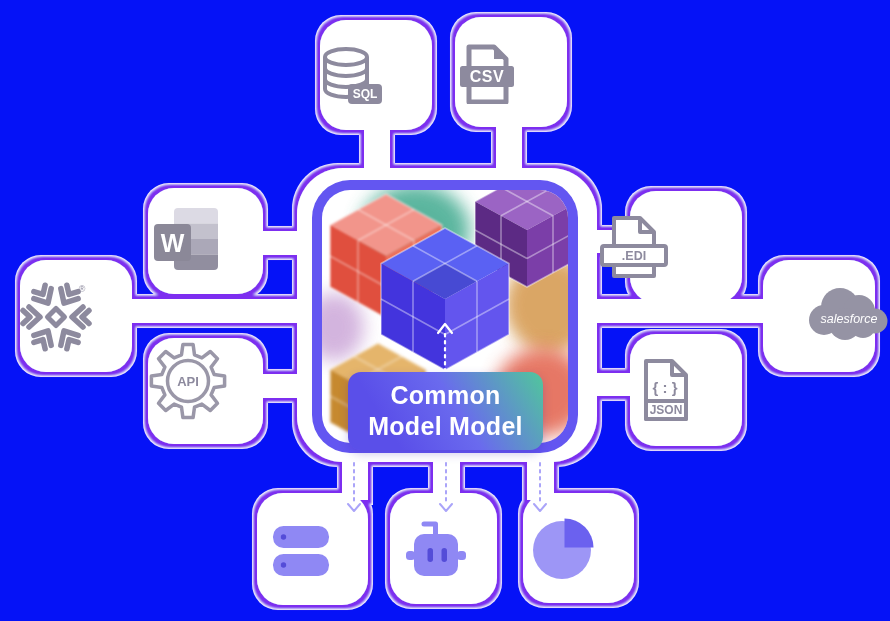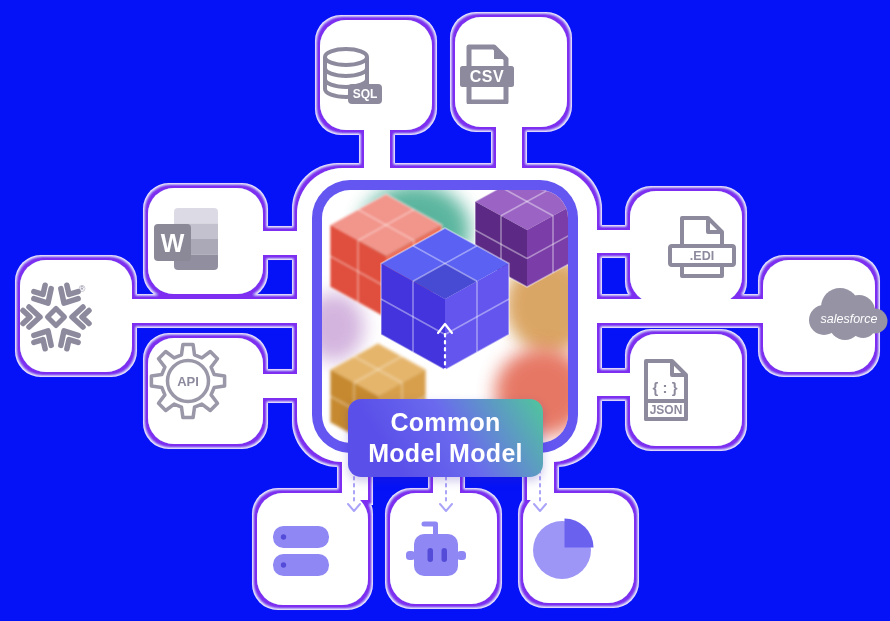--- a/index.html
+++ b/index.html
@@ -9,21 +9,21 @@
   #structure{position:absolute;left:0;top:0;z-index:0;}
   .card{position:absolute;display:flex;align-items:center;justify-content:flex-start;z-index:2;}
   .centercard{position:absolute;left:312px;top:180px;width:266px;height:273px;
               background:#6356f1;border-radius:38px;z-index:1;}
   .centerinner{position:absolute;left:10px;top:10px;width:246px;height:253px;
                border-radius:28px;background:#ffffff;overflow:hidden;}
   .cdm-label{position:absolute;left:36px;top:192px;width:195px;height:78px;border-radius:13px;
              background:linear-gradient(58deg,#5a4fe9 22%,#6a6aee 55%,#50c79b 100%);
              display:flex;flex-direction:column;align-items:center;justify-content:center;
              color:#ffffff;font-size:25px;font-weight:600;line-height:1.24;letter-spacing:.3px;
-             box-shadow:0 4px 10px rgba(60,40,180,.25);margin-top:27px;}
+             box-shadow:0 4px 10px rgba(60,40,180,.25);}
 </style>
 </head>
 <body>
 
 <div class="stage">
 
   <svg id="structure" width="890" height="621" viewBox="0 0 890 621">
     <defs>
       <filter id="glow" x="-2%" y="-2%" width="104%" height="104%">
         <feMorphology in="SourceAlpha" operator="dilate" radius="5" result="o1"></feMorphology>
@@ -214,21 +214,21 @@
   </div>
 
   <div class="card" style="left:148px;top:338px;width:115px;height:84px">
     <svg width="80" height="80" viewBox="0 0 80 80">
       <path id="gear-path" d="M66.2,34.5 L76.6,35.9 L76.6,46.1 L66.2,47.5 L63.1,54.9 L69.5,63.3 L62.3,70.5 L53.9,64.1 L46.5,67.2 L45.1,77.6 L34.9,77.6 L33.5,67.2 L26.1,64.1 L17.7,70.5 L10.5,63.3 L16.9,54.9 L13.8,47.5 L3.4,46.1 L3.4,35.9 L13.8,34.5 L16.9,27.1 L10.5,18.7 L17.7,11.5 L26.1,17.9 L33.5,14.8 L34.9,4.4 L45.1,4.4 L46.5,14.8 L53.9,17.9 L62.3,11.5 L69.5,18.7 L63.1,27.1 Z" fill="#ffffff" stroke="#9a97a8" stroke-width="3.5" stroke-linejoin="round"></path>
       <circle cx="40" cy="41" r="20.5" fill="#ffffff" stroke="#9a97a8" stroke-width="3.5"></circle>
       <text x="40" y="41" text-anchor="middle" dominant-baseline="central" fill="#8d8a9e" font-size="13" font-weight="bold">API</text>
     </svg>
   </div>
 
-  <div class="card" style="left:666px;top:191px;width:112px;height:112px">
+  <div class="card" style="left:598px;top:191px;width:112px;height:112px">
     <svg width="72" height="72" viewBox="0 0 72 72">
       <g stroke="#8d8a9e" stroke-width="4" fill="#ffffff" stroke-linejoin="round">
         <path d="M16,7 H42 L56,21 V65 H16 Z"></path>
         <path d="M42,7 V21 H56" fill="none"></path>
         <rect x="4" y="35" width="64" height="19" rx="2"></rect>
       </g>
       <text x="36" y="44.5" text-anchor="middle" dominant-baseline="central" fill="#8d8a9e" font-size="12.5" font-weight="bold">.EDI</text>
     </svg>
   </div>
 

